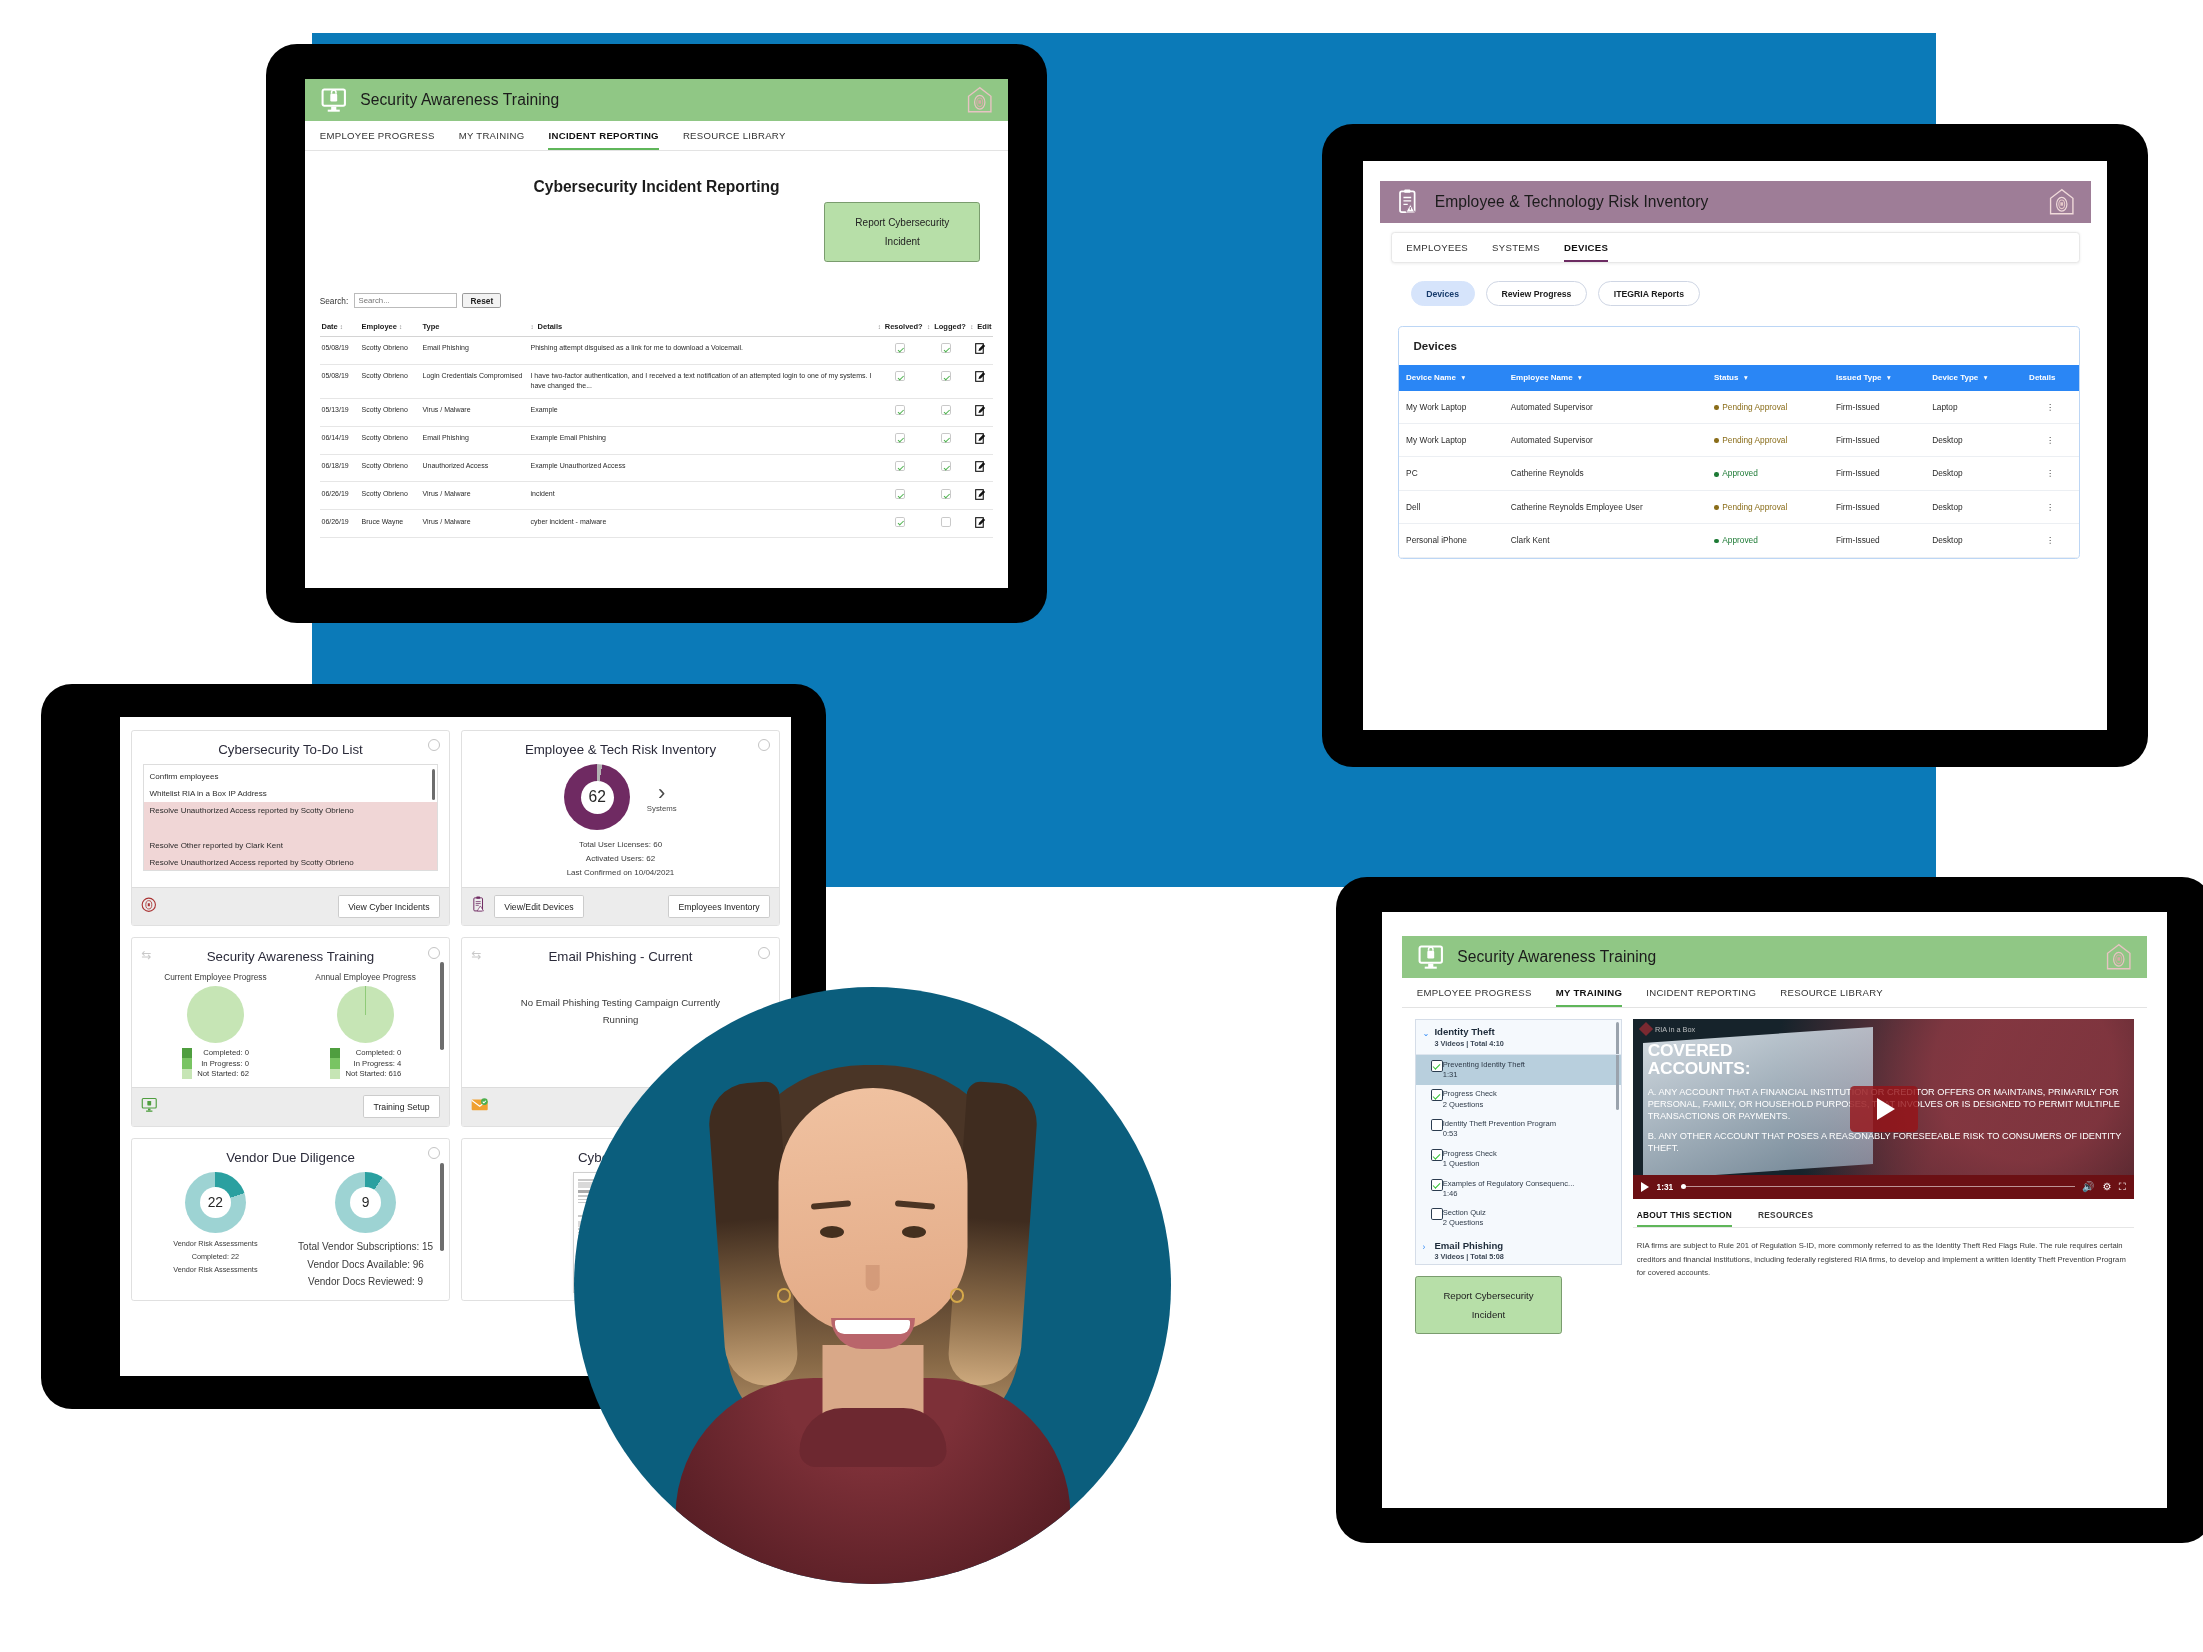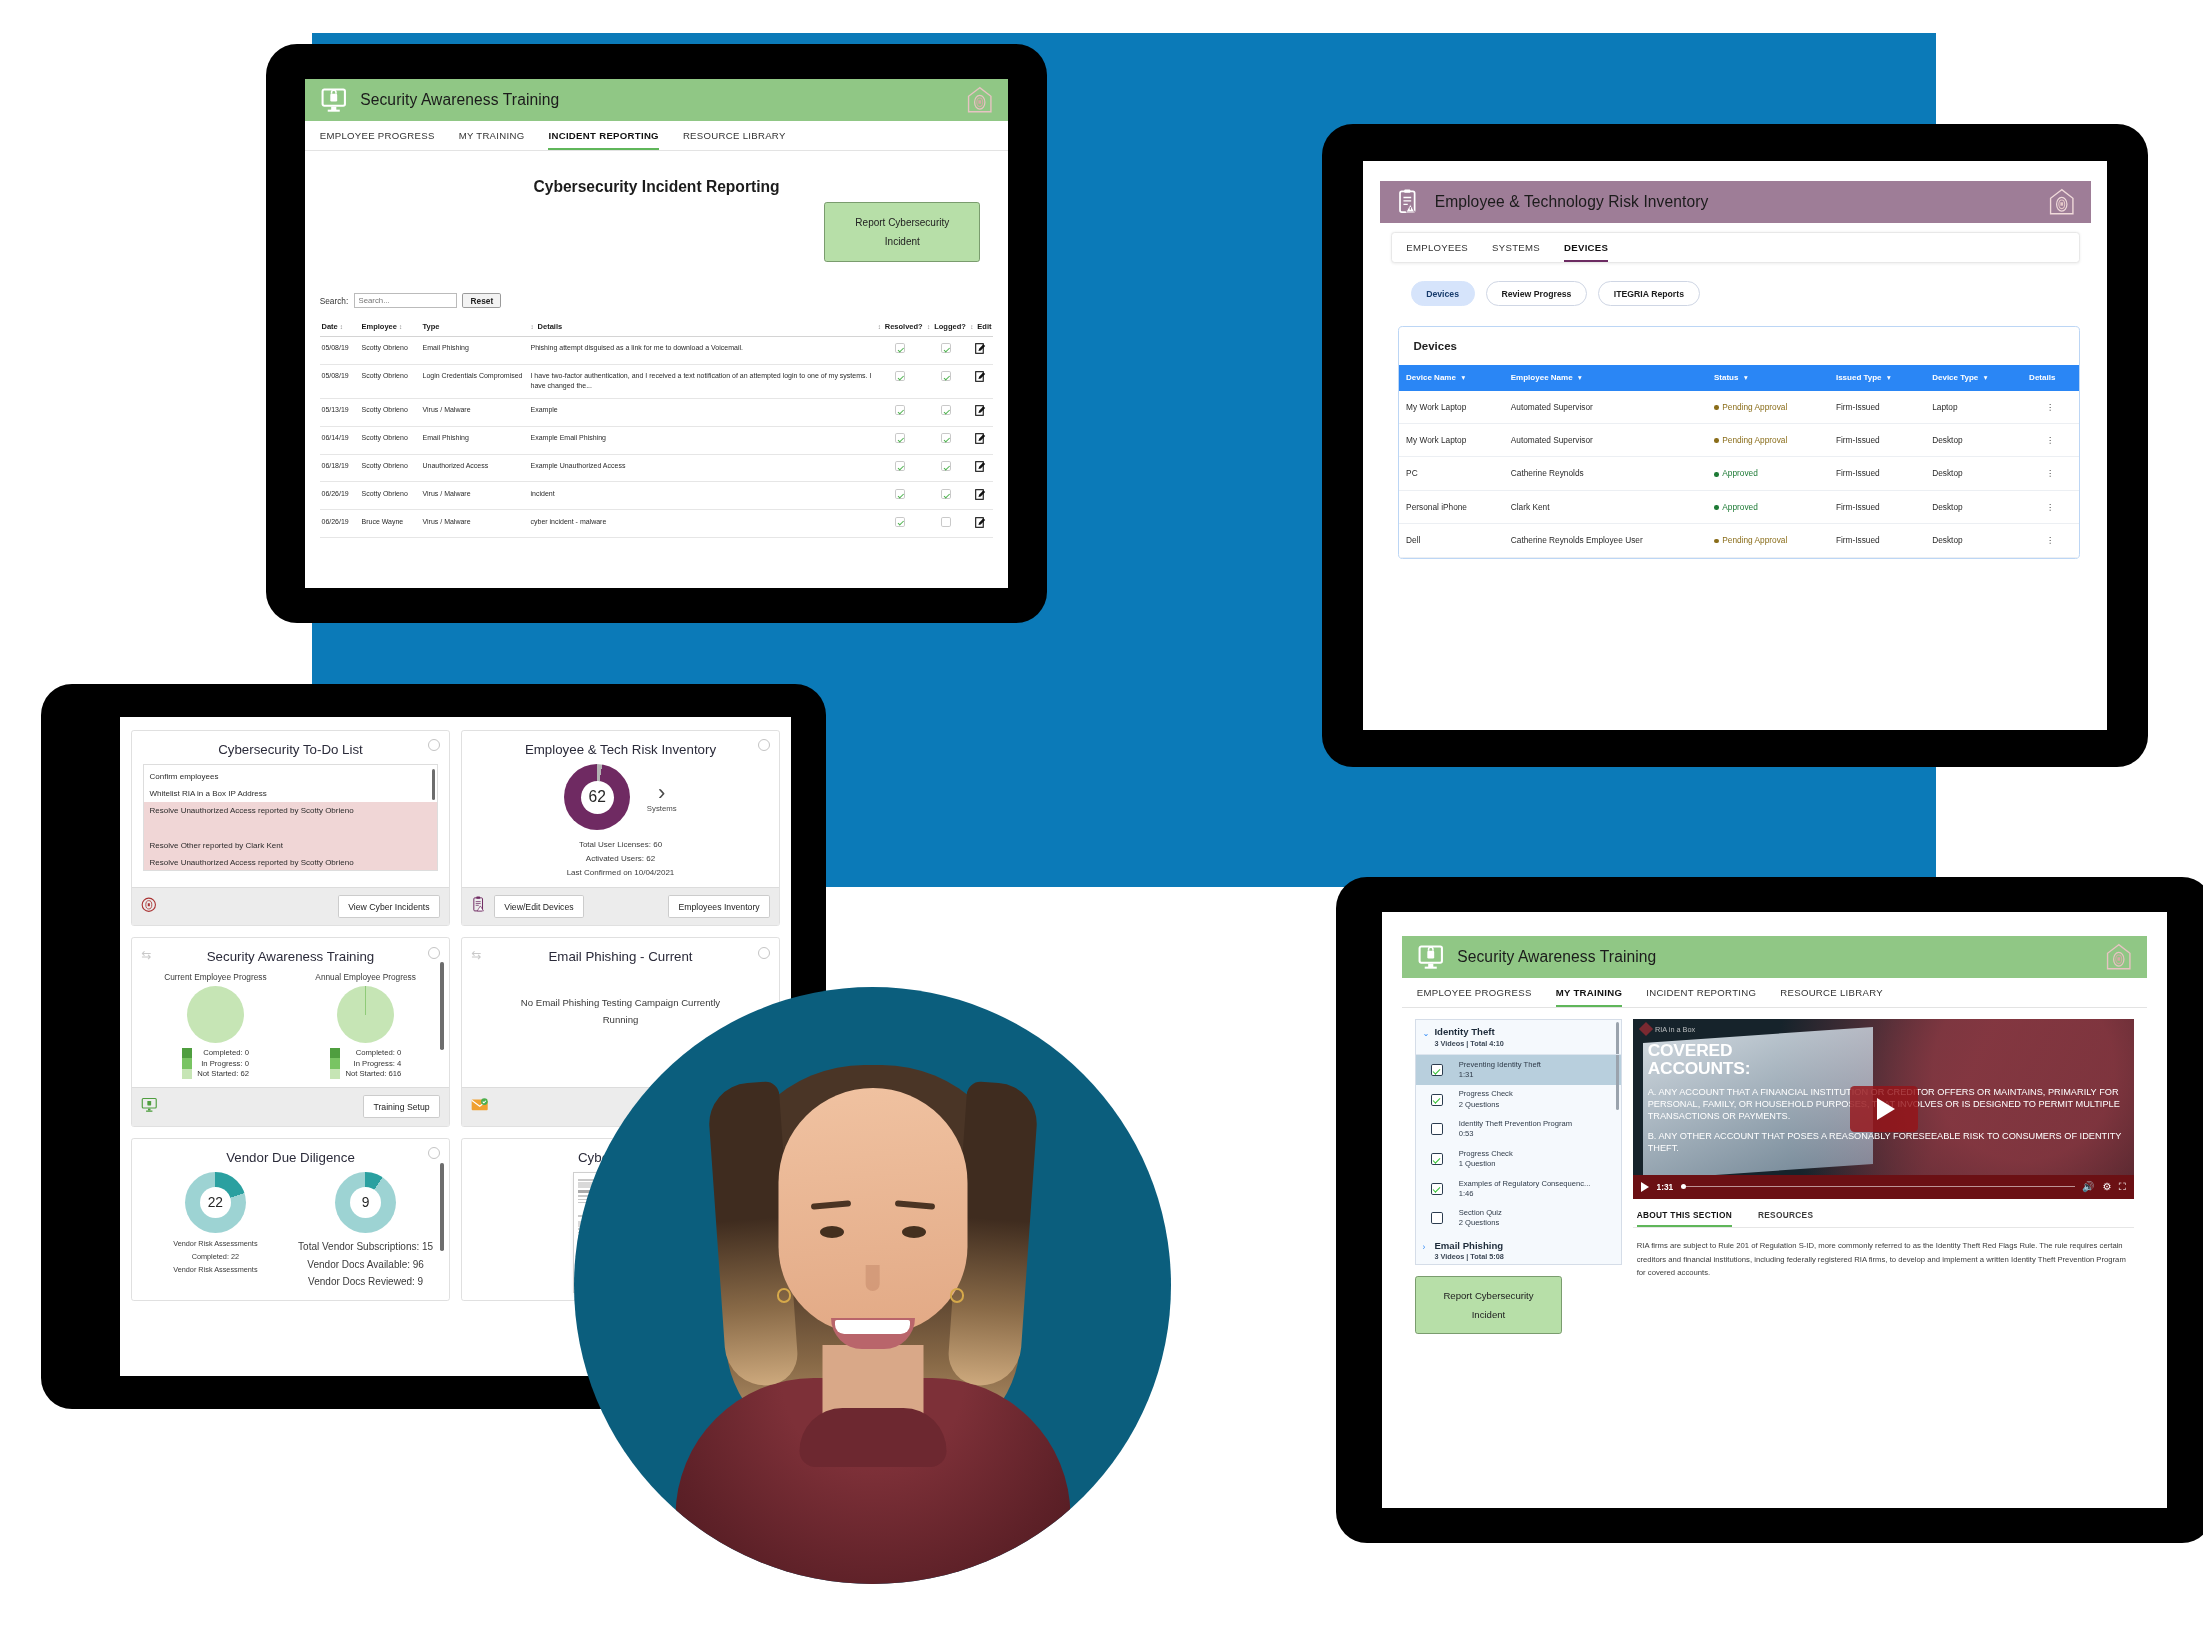--- a/index.html
+++ b/index.html
@@ -258,21 +258,21 @@
     width:207px; border:0.9px solid #d5dde8; background:#f5f9fd;
     height:246px; overflow:hidden; position:relative;
   }
   .lp-sec {
     padding:6.4px 7.3px 6.4px 18.4px; border-bottom:0.9px solid #dde5ee; position:relative;
   }
   .lp-sec .sname { font-size:9.6px; font-weight:700; color:#1d2b3a; }
   .lp-sec .smeta { font-size:7.3px; font-weight:700; color:#3c4856; margin-top:1.8px; }
   .lp-sec .caret { position:absolute; left:6.4px; top:8.3px; color:#2a86f5; font-size:8.3px; }
   .lp-item {
-    display:flex; align-items:center; gap:16px;
+    display:flex; align-items:flex-start; gap:0;
     padding:4.6px 7.3px 4.6px 14.7px; font-size:7.6px; color:#2e3a48; line-height:1.35;
   }
   .lp-item.sel { background:#b8cfdd; }
   .lp-box {
     width:12px; height:12px; border:1.5px solid #2b3c4f; border-radius:1.8px;
     flex:0 0 auto; position:relative; background:#fff;
   }
   .lp-box.done::after {
     content:""; position:absolute; left:1.8px; top:3.7px; width:5.5px; height:2.8px;
     border-left:1.8px solid #2fbf2f; border-bottom:1.8px solid #2fbf2f; transform:rotate(-45deg);
@@ -595,31 +595,31 @@
               </tr>
               <tr>
                 <td>PC</td>
                 <td>Catherine Reynolds</td>
                 <td><span class="st-approved"><span class="dot"></span><span class="stx">Approved</span></span></td>
                 <td>Firm-Issued</td>
                 <td>Desktop</td>
                 <td class="kebab">⋮</td>
               </tr>
               <tr>
-                <td>Personal iPhone</td>
-                <td>Clark Kent</td>
-                <td><span class="st-approved"><span class="dot"></span><span class="stx">Approved</span></span></td>
+                <td>Dell</td>
+                <td>Catherine Reynolds Employee User</td>
+                <td><span class="st-pending"><span class="dot"></span><span class="stx">Pending Approval</span></span></td>
                 <td>Firm-Issued</td>
                 <td>Desktop</td>
                 <td class="kebab">⋮</td>
               </tr>
               <tr>
-                <td>Dell</td>
-                <td>Catherine Reynolds Employee User</td>
-                <td><span class="st-pending"><span class="dot"></span><span class="stx">Pending Approval</span></span></td>
+                <td>Personal iPhone</td>
+                <td>Clark Kent</td>
+                <td><span class="st-approved"><span class="dot"></span><span class="stx">Approved</span></span></td>
                 <td>Firm-Issued</td>
                 <td>Desktop</td>
                 <td class="kebab">⋮</td>
               </tr>
             </tbody>
         </table>
       </div>
     </div>
   </div>
 </div>

